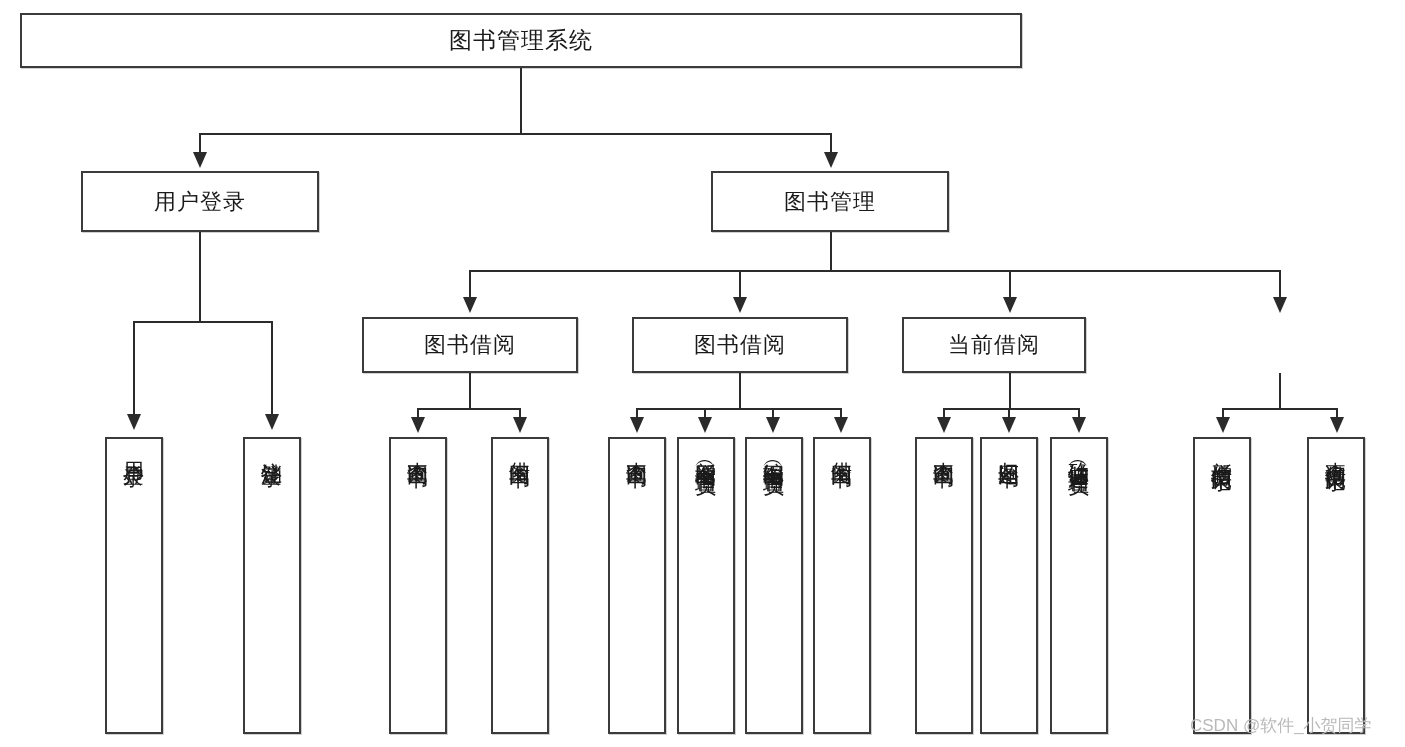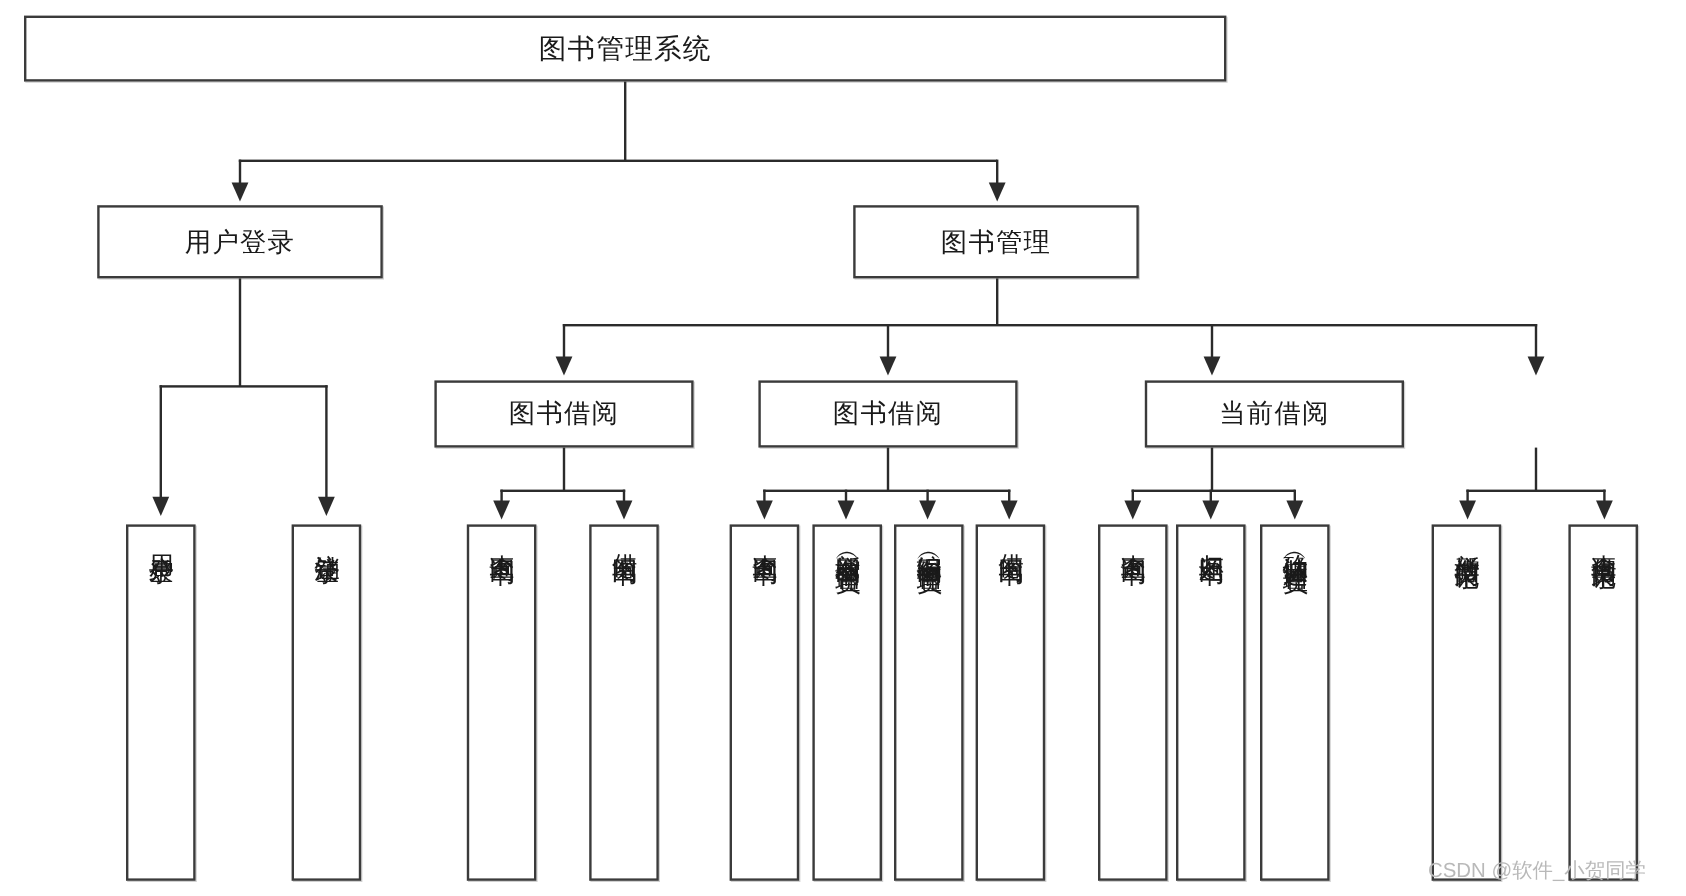--- a/index.html
+++ b/index.html
@@ -125,21 +125,21 @@
   <div class="arrow" style="left:1003px; top:297px;"></div>
   <div class="edge v" style="left:1279px; top:270px; height:30px;"></div>
   <div class="arrow" style="left:1273px; top:297px;"></div>
 
   <div class="node horiz" style="left:362px; top:317px; width:216px; height:56px;">
     <span class="node-label">图书借阅</span>
   </div>
   <div class="node horiz" style="left:632px; top:317px; width:216px; height:56px;">
     <span class="node-label">图书借阅</span>
   </div>
-  <div class="node horiz" style="left:954px; top:317px; width:216px; height:56px;">
+  <div class="node horiz" style="left:902px; top:317px; width:184px; height:56px;">
     <span class="node-label">当前借阅</span>
   </div>
 
   <div class="edge v" style="left:469px; top:373px; height:36px;"></div>
   <div class="edge h" style="left:417px; top:408px; width:104px;"></div>
   <div class="edge v" style="left:417px; top:408px; height:11px;"></div>
   <div class="arrow" style="left:411px; top:417px;"></div>
   <div class="edge v" style="left:519px; top:408px; height:11px;"></div>
   <div class="arrow" style="left:513px; top:417px;"></div>
 

